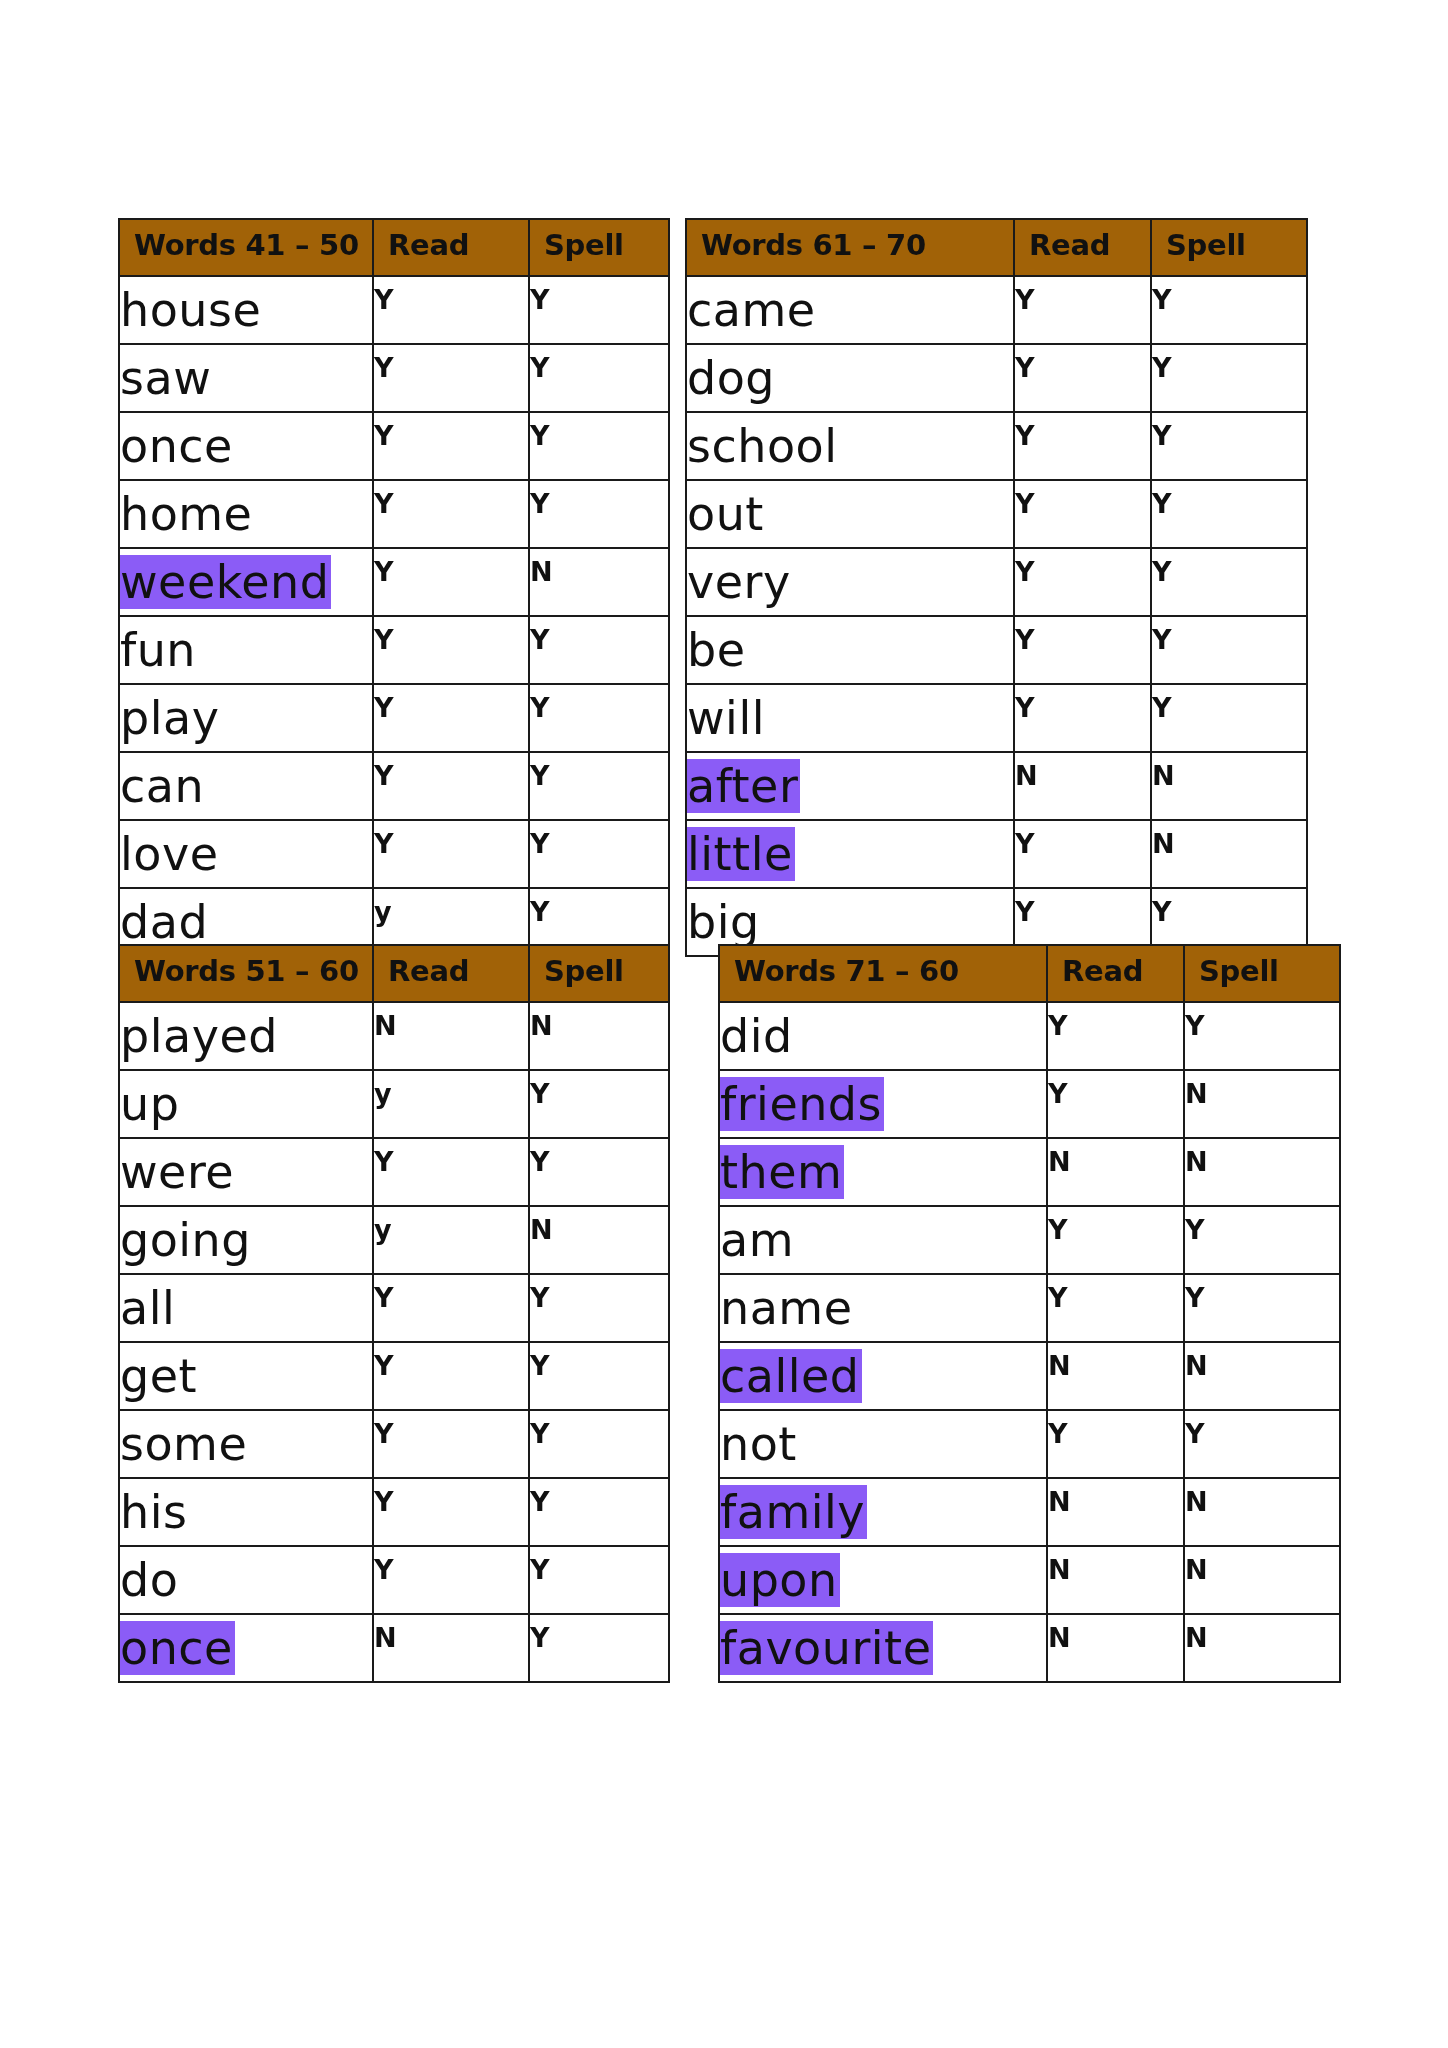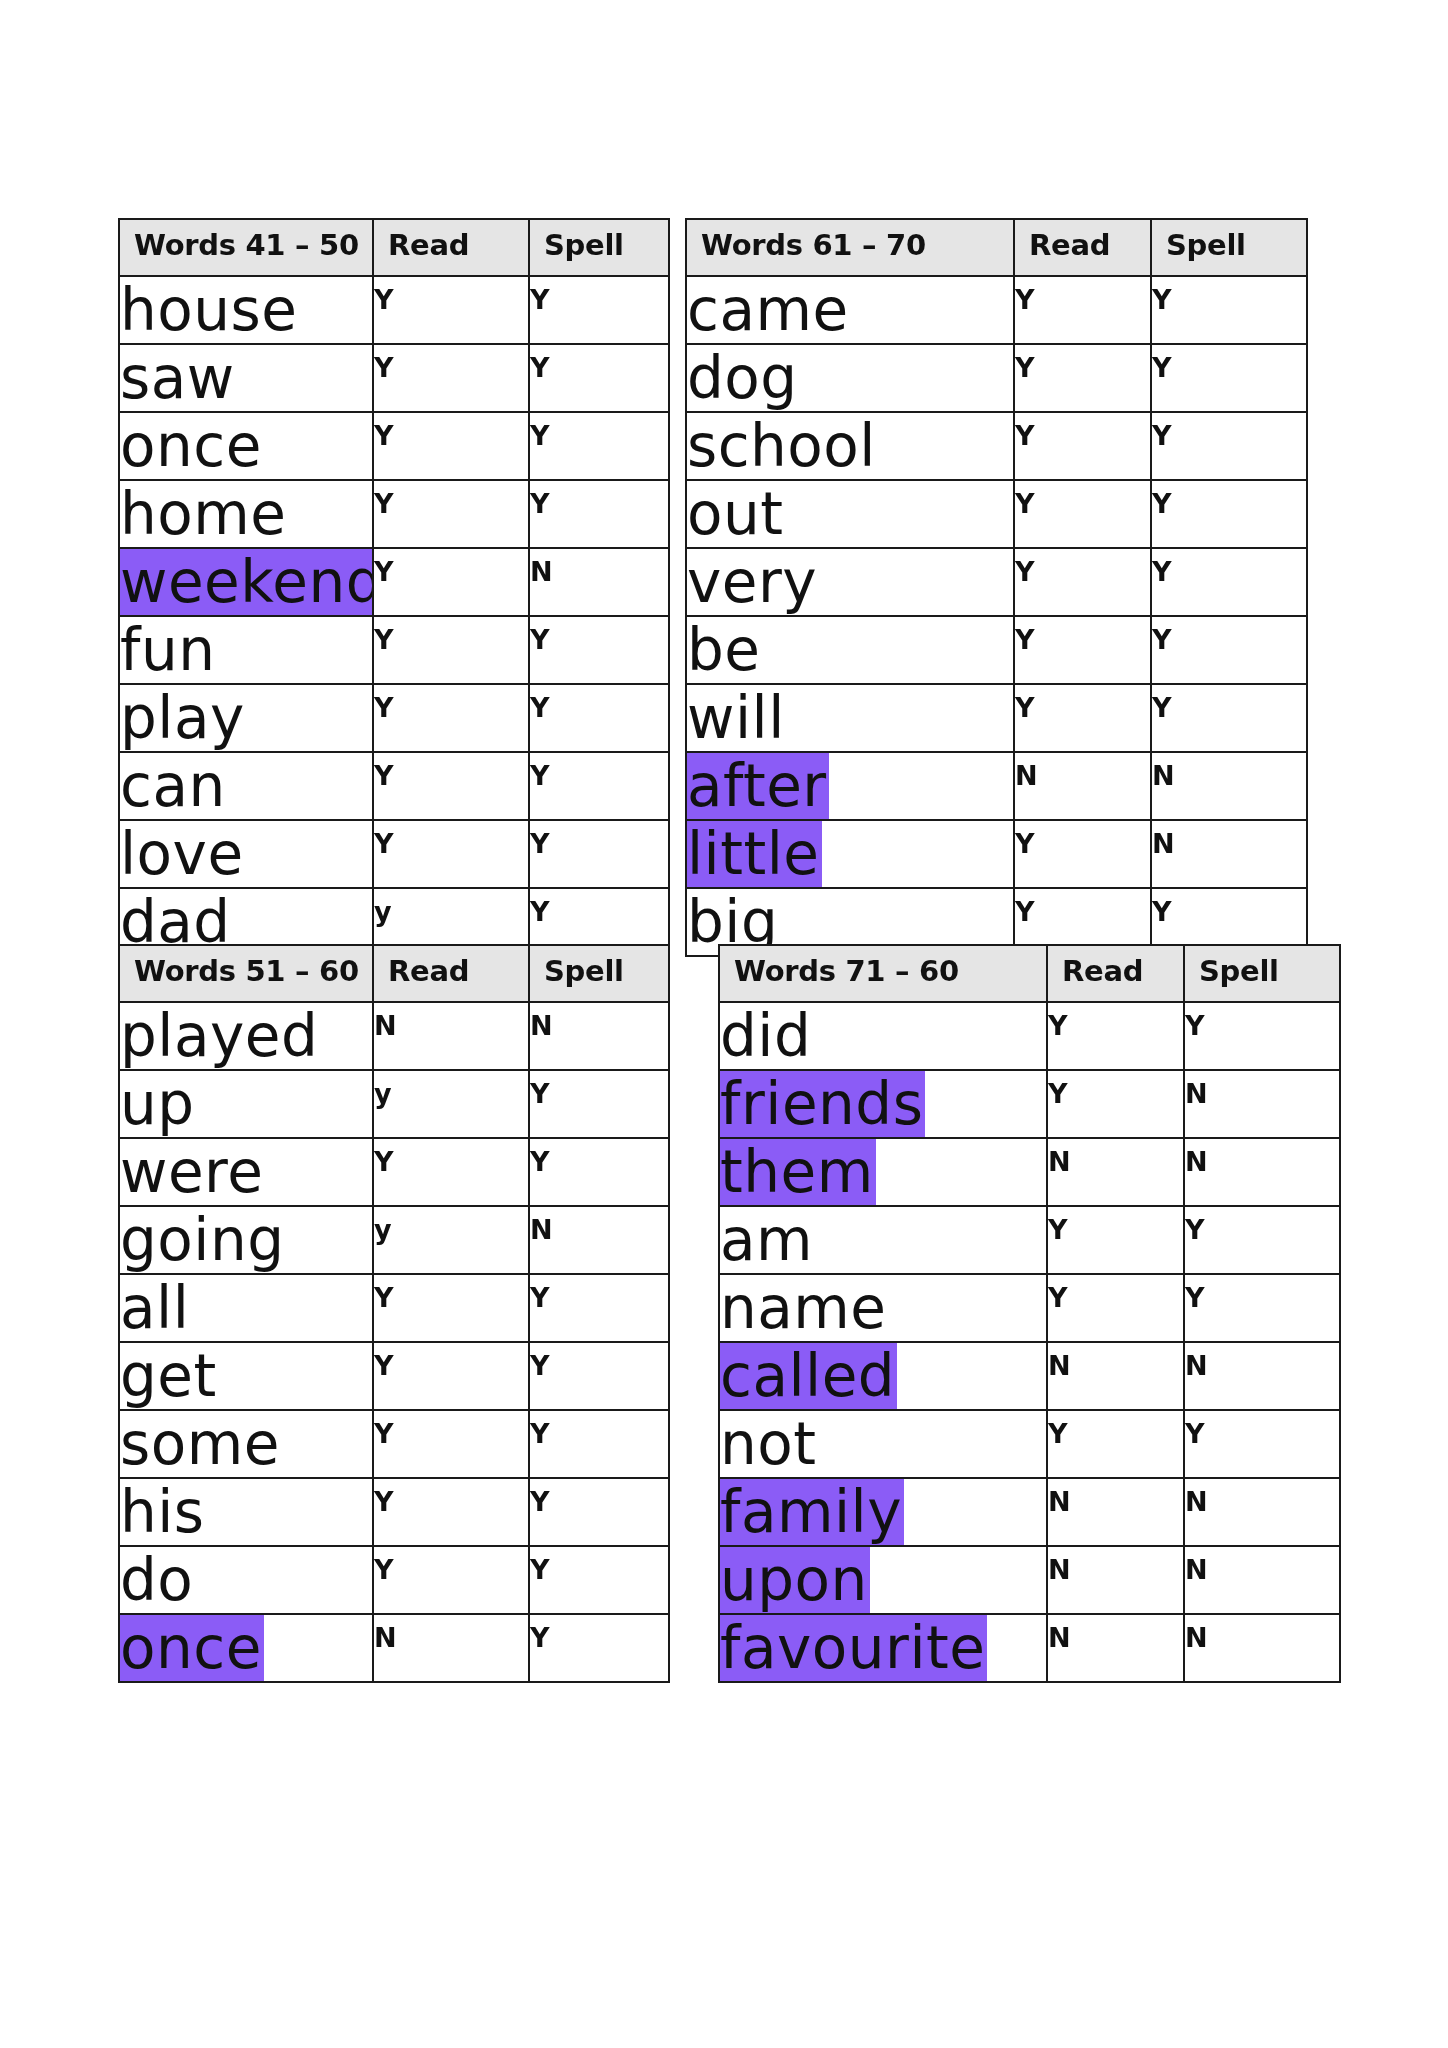--- a/index.html
+++ b/index.html
@@ -7,25 +7,25 @@
       width: 1448px; height: 2048px; background: #ffffff; position: relative; overflow: hidden;
       font-family: "DejaVu Sans", "Liberation Sans", sans-serif; color: #111;
     }
     table.wt {
       position: absolute; border-collapse: collapse; table-layout: fixed;
     }
     table.wt td, table.wt th {
       border: 2px solid #1a1a1a; padding: 0; vertical-align: top; overflow: hidden; white-space: nowrap;
     }
     table.wt th {
-      background: #e5e5e5; height: 55px; text-align: left; font-weight: bold;
+      background: #a16207; height: 55px; text-align: left; font-weight: bold;
       font-size: 29px; padding-left: 14px; line-height: 50px; letter-spacing: -0.3px;
     }
     table.wt td { height: 59px; }
-    td.word { font-size: 58px; line-height: 66px; padding-left: 14px; font-weight: normal; letter-spacing: 0.5px; }
+    td.word { font-size: 46px; line-height: 66px; padding-left: 14px; font-weight: normal; letter-spacing: 0.5px; }
     td.word span.hl { background: #8b5cf6; padding-right: 2px; }
     td.mark { font-size: 27px; font-weight: bold; padding-left: 12px; line-height: 46px; }
   </style>
 </head>
 <body>
 
 <table class="wt" style="left:118px; top:218px; width:550px;">
   <colgroup>
       <col style="width:254px">
       <col style="width:156px">

